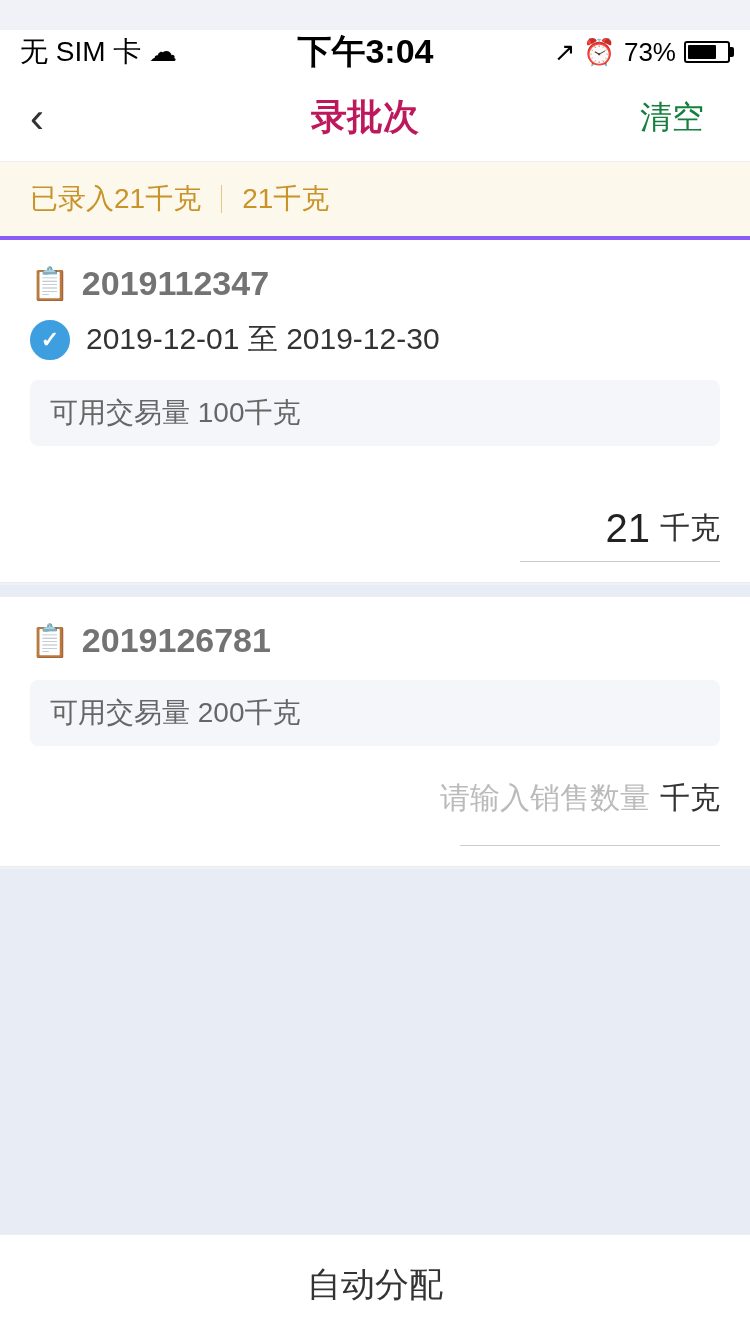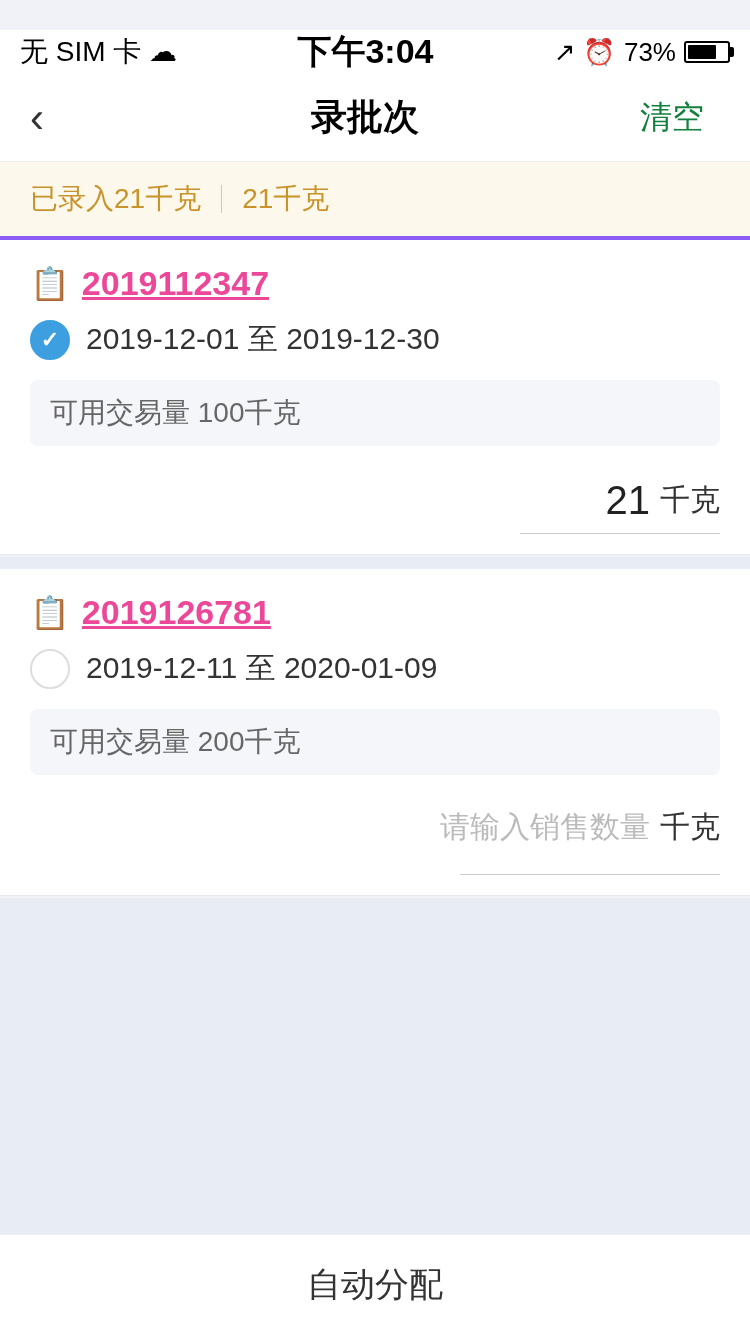--- a/index.html
+++ b/index.html
@@ -50,21 +50,21 @@
     }
     .nav-back {
       font-size: 42px;
       color: #333;
       cursor: pointer;
       width: 60px;
     }
     .nav-title {
       font-size: 36px;
       font-weight: 600;
-      color: #000000;
+      color: #be185d;
       text-align: center;
       flex: 1;
     }
     .nav-clear {
       font-size: 32px;
       color: #15803d;
       cursor: pointer;
       width: 80px;
       text-align: left;
     }
@@ -104,22 +104,21 @@
       padding: 24px 30px 12px 30px;
       gap: 12px;
     }
     .batch-icon {
       font-size: 32px;
       color: #555;
     }
     .batch-id {
       font-size: 34px;
       font-weight: 600;
-      color: #ec4899;
-      text-decoration: underline;
+      color: #737373;
     }
     .batch-date-row {
       display: flex;
       align-items: center;
       padding: 4px 30px 12px 30px;
       gap: 16px;
     }
     .radio-btn {
       width: 40px;
       height: 40px;
@@ -233,41 +232,36 @@
   </div>
   <div class="batch-date-row">
     <div class="radio-btn checked">
       <span class="radio-check">✓</span>
     </div>
     <span class="batch-date">2019-12-01 至 2019-12-30</span>
   </div>
   <div class="available-qty">可用交易量 100千克</div>
 
   <div class="qty-row">
-    <div style="flex:1; display:flex; justify-content:flex-end; align-items:flex-end; gap:10px; flex-direction:column;">
+    <div style="flex:1; display:flex; justify-content:flex-end; align-items:flex-end; gap:10px; flex-direction:column;margin-top:28px;">
       <div style="display:flex; align-items:center; justify-content:flex-end; gap:10px; width:100%;">
         <span style="font-size:40px; color:#222; font-weight:500;">21</span>
         <span style="font-size:30px; color:#333;">千克</span>
       </div>
       <div style="width:200px; height:1px; background:#ccc; align-self:flex-end;"></div>
     </div>
   </div>
 </div>
 
 <div style="height:12px; background:#e8ecf5;"></div>
 
 <div class="batch-card">
   <div class="batch-header">
     <span class="batch-icon">📋</span>
     <span class="batch-id">2019126781</span>
-  </div>
-  <div class="batch-date-row">
-    <div class="radio-btn">
-    </div>
-    <span class="batch-date">2019-12-11 至 2020-01-09</span>
   </div>
   <div class="available-qty">可用交易量 200千克</div>
 
   <div class="qty-row">
     <div style="flex:1; display:flex; justify-content:flex-end; align-items:flex-end; gap:26px; flex-direction:column;">
       <div style="display:flex; align-items:center; justify-content:flex-end; gap:10px; width:100%;">
         <span style="font-size:30px; color:#bbb;">请输入销售数量</span>
         <span style="font-size:30px; color:#333;">千克</span>
       </div>
       <div style="width:260px; height:1px; background:#ccc; align-self:flex-end;"></div>

